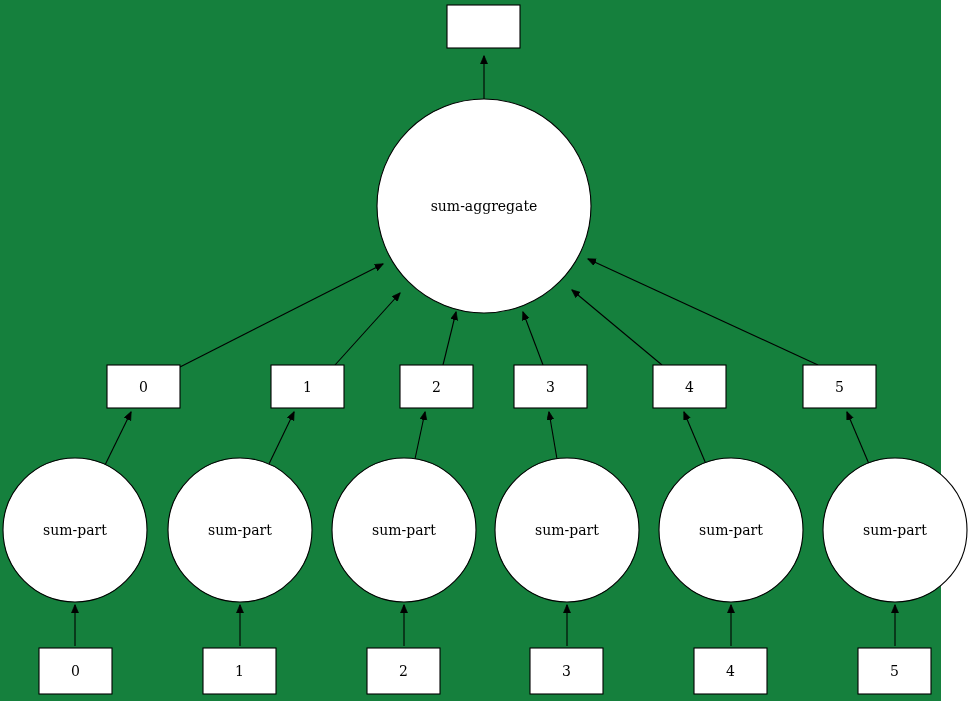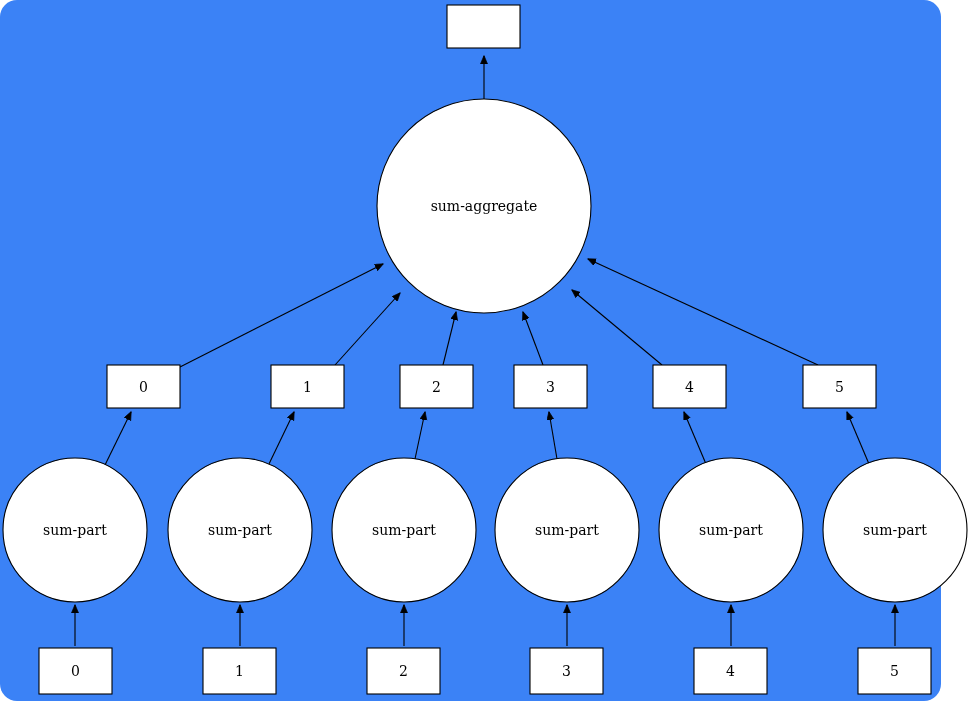--- a/index.html
+++ b/index.html
@@ -10,22 +10,21 @@
   body {
     width: 971px;
     height: 701px;
     font-family: "DejaVu Serif", "Liberation Serif", serif;
     overflow: hidden;
   }
   #graph-root {
     position: relative;
     width: 941px;
     height: 701px;
-    background: #3b82f6;
-    border-radius: 17px;
+    background: #15803d;
   }
   svg.graph-canvas {
     display: block;
     width: 971px;
     height: 701px;
   }
   .node-shape {
     fill: #ffffff;
     stroke: #000000;
     stroke-width: 1.1;

